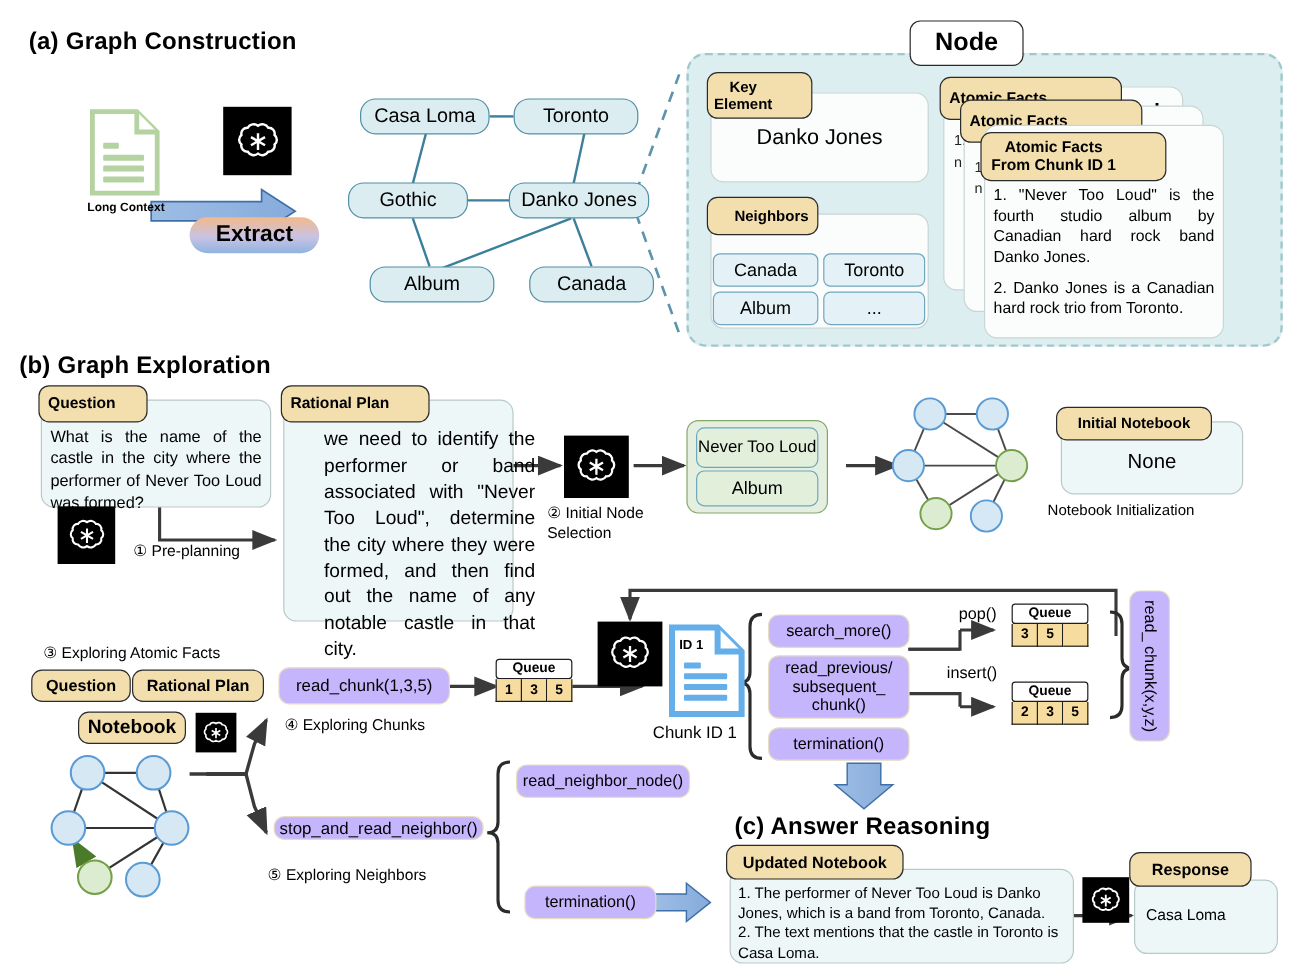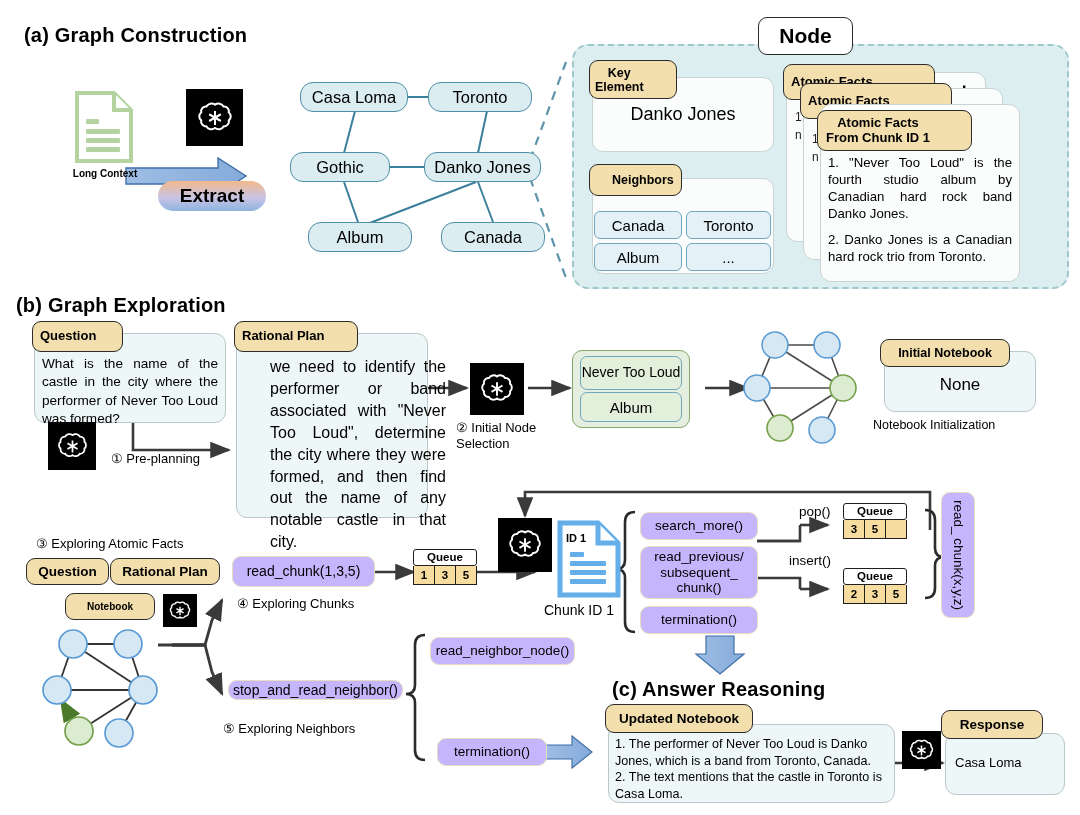--- a/index.html
+++ b/index.html
@@ -300,21 +300,21 @@
 <div class="abs" style="left:580px;top:392px;width:102px;height:30px;background:#e2efdb;border:1.6px solid #6fa7bd;border-radius:7px;display:flex;align-items:center;justify-content:center;font-size:15px;z-index:5;">Album</div>
 
 <div class="abs panel" style="left:884px;top:351px;width:152px;height:61px;"></div>
 <div class="abs tan" style="left:880px;top:339px;width:130px;height:28px;font-size:12.5px;">Initial Notebook</div>
 <div class="abs" style="left:884px;top:375px;width:152px;text-align:center;font-size:17px;z-index:5;">None</div>
 <div class="abs cap" style="left:873px;top:418px;">Notebook Initialization</div>
 
 <div class="abs step" style="left:36px;top:536px;">③ Exploring Atomic Facts</div>
 <div class="abs tan" style="left:26px;top:558px;width:83px;height:27px;font-size:13.5px;">Question</div>
 <div class="abs tan" style="left:110px;top:558px;width:110px;height:27px;font-size:13.5px;">Rational Plan</div>
-<div class="abs tan" style="left:65px;top:593px;width:90px;height:27px;font-size:10px;">Notebook</div>
+<div class="abs tan" style="left:65px;top:593px;width:90px;height:27px;font-size:16px;">Notebook</div>
 <div class="abs gpt" style="left:163px;top:594px;width:34px;height:33px;">
   <svg width="22" height="22" viewBox="0 0 24 24" fill="none" stroke="#fff" stroke-width="1.5">
     <path d="M12 3.2c1.9-1.5 4.6-.9 5.7 1.1 2.2-.2 4 1.9 3.5 4 1.7 1.3 1.7 4 0 5.3.5 2.1-1.3 4.2-3.5 4-1.1 2-3.8 2.6-5.7 1.1-1.9 1.5-4.6.9-5.7-1.1-2.2.2-4-1.9-3.5-4-1.7-1.3-1.7-4 0-5.3-.5-2.1 1.3-4.2 3.5-4C7.4 2.3 10.1 1.7 12 3.2z"></path>
     <path d="M12 7.3v9.4M8.1 9.5l7.8 4.5M15.9 9.5l-7.8 4.5"></path>
   </svg>
 </div>
 
 <div class="abs fn" style="left:232px;top:556px;width:143px;height:31px;font-size:14px;">read_chunk(1,3,5)</div>
 <div class="abs step" style="left:237px;top:596px;">④ Exploring Chunks</div>
 

